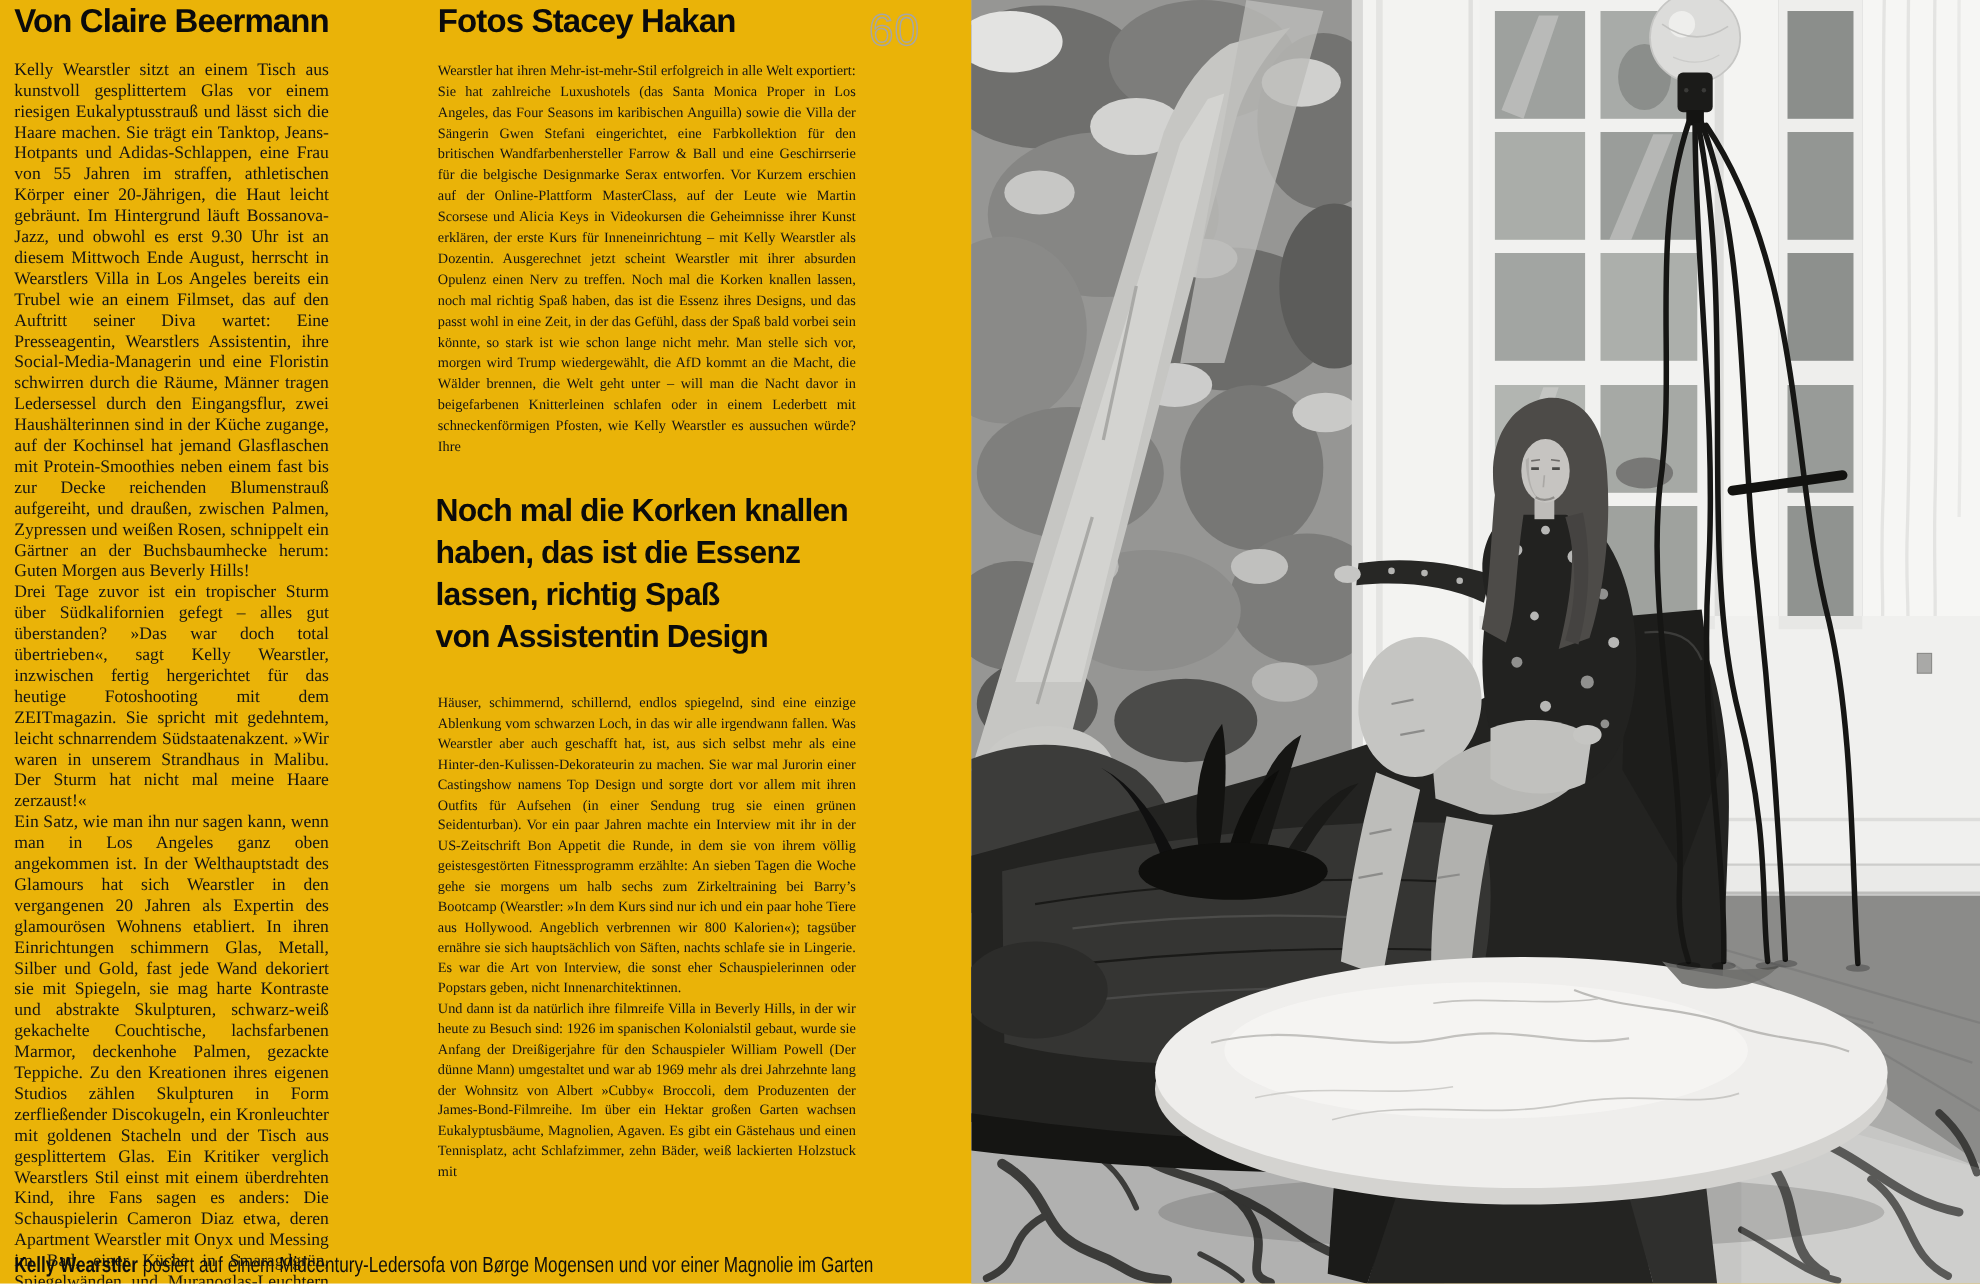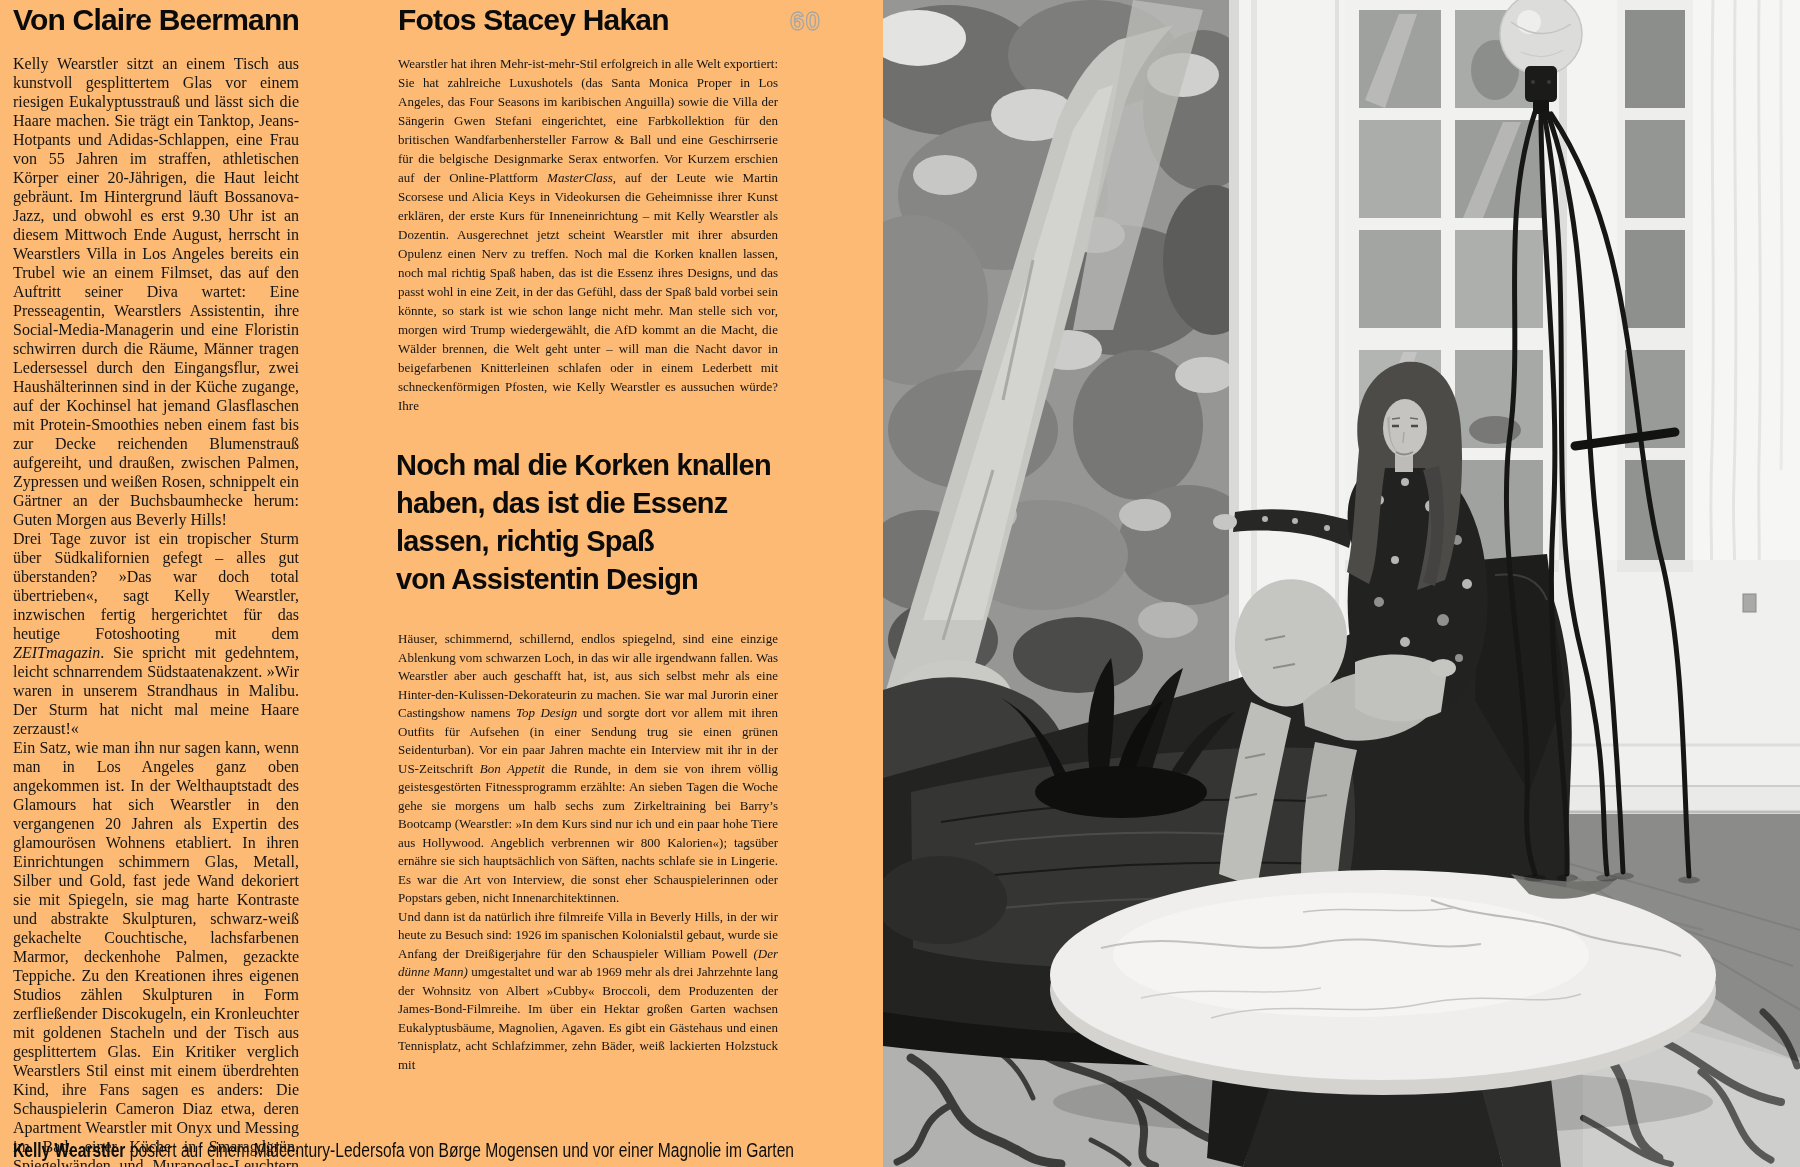--- a/index.html
+++ b/index.html
@@ -1,29 +1,29 @@
 <!DOCTYPE html>
 <html lang="de"><head>
 <meta charset="utf-8">
 <style>
   html,body{margin:0;padding:0;background:#ffffff}
-  .page{position:relative;width:1800px;height:1167px;background:#fdba74;overflow:hidden;font-family:"Liberation Serif",serif;color:#141414}
+  .page{position:relative;width:1800px;height:1167px;background:#eab308;overflow:hidden;font-family:"Liberation Serif",serif;color:#141414}
   .headline{position:absolute;top:5px;margin:0;font-family:"Liberation Sans",sans-serif;font-weight:700;font-size:30px;line-height:1;letter-spacing:-0.8px;color:#0b0b0b}
   #h1{left:13px}
   #h2{left:398px}
-  .pagenum{position:absolute;left:790px;top:8px;font-family:"Liberation Sans",sans-serif;font-weight:700;font-size:26px;line-height:1;letter-spacing:1px;color:transparent;-webkit-text-stroke:1.3px #a6a6a6}
+  .pagenum{position:absolute;left:790px;top:8px;font-family:"Liberation Sans",sans-serif;font-weight:400;font-size:40px;line-height:1;letter-spacing:1px;color:transparent;-webkit-text-stroke:1.3px #a6a6a6}
   .col{position:absolute;text-align:justify}
   .col p{margin:0;padding:0;hyphens:auto}
   .col1{left:13px;top:54px;width:286px;font-size:16px;line-height:19px}
   .col2a{left:398px;top:54px;width:380px;font-size:13px;line-height:19px}
   .col2b{left:398px;top:630px;width:380px;font-size:13px;line-height:18.5px}
   .pullquote{position:absolute;left:396px;top:446px;width:400px;font-family:"Liberation Sans",sans-serif;font-weight:700;font-size:29px;line-height:38px;letter-spacing:-0.8px;color:#0b0b0b}
   .caption{position:absolute;left:13px;top:1138px;width:990px;font-family:"Liberation Sans",sans-serif;font-size:20px;line-height:1.2;color:#0d0d0d;white-space:nowrap;transform:scaleX(0.78);transform-origin:0 0}
   .caption .b{font-weight:700}
-  .it{font-style:italic}
+  .it{}
   .photo{position:absolute;left:883px;top:0;width:917px;height:1167px}
   .photo svg{display:block}
 </style>
 </head>
 <body>
 
 <div class="page">
 
   <h1 id="h1" class="headline">Von Claire Beermann</h1>
   <h1 id="h2" class="headline">Fotos Stacey Hakan</h1>

